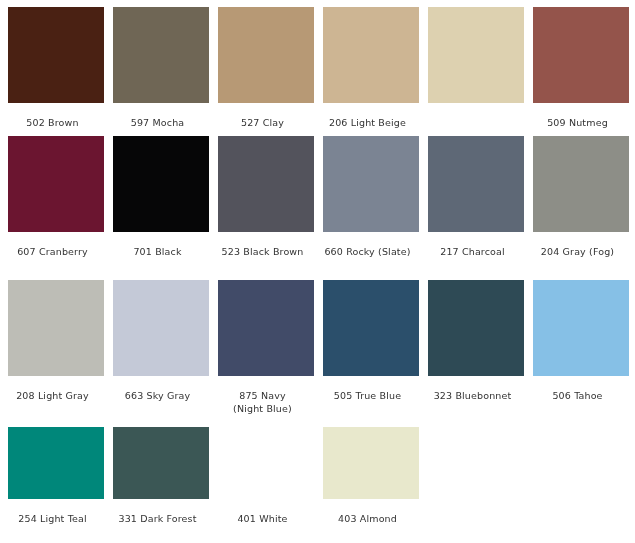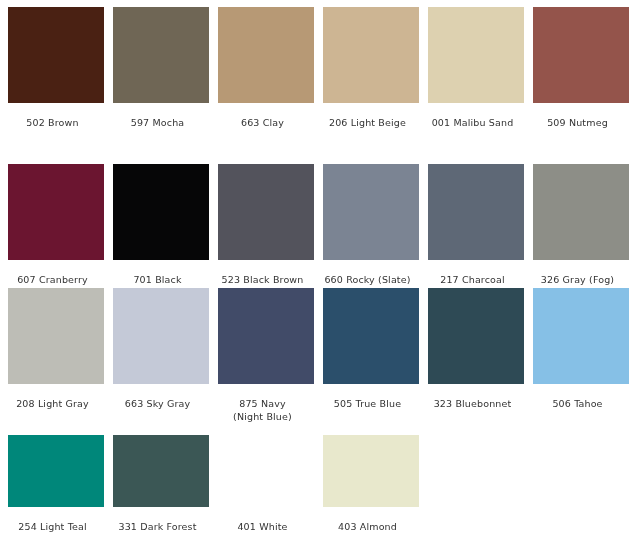--- a/index.html
+++ b/index.html
@@ -46,48 +46,47 @@
     margin-left: -7px;
     text-align: center;
     font-size: 9.5px;
     line-height: 12.5px;
     color: #333333;
     padding-top: 14px;
     letter-spacing: 0.15px;
     white-space: pre-line;
   }
   .swatch-row.r0 .swatch-cell { height: 129px; }
-  .swatch-row.r1 .swatch-cell { height: 124px; margin-top: 28px; }
+  .swatch-row.r1 .swatch-cell { height: 144px; }
   .swatch-row.r2 .swatch-cell { height: 147px; }
   .swatch-row.r3 .swatch-cell { height: 98px; }
 </style>
 </head>
 <body>
 
 <div id="swatch-grid">
     <div class="swatch-row r0">
       <div class="swatch-cell">
         <span class="swatch-chip" style="background: rgb(74, 33, 19);"></span>
         <span class="swatch-label">502 Brown</span>
       </div>
       <div class="swatch-cell">
         <span class="swatch-chip" style="background: rgb(111, 102, 85);"></span>
         <span class="swatch-label">597 Mocha</span>
       </div>
       <div class="swatch-cell">
         <span class="swatch-chip" style="background: rgb(183, 153, 117);"></span>
-        <span class="swatch-label">663 Clay</span>
+        <span class="swatch-label">527 Clay</span>
       </div>
       <div class="swatch-cell">
         <span class="swatch-chip" style="background: rgb(205, 181, 147);"></span>
         <span class="swatch-label">206 Light Beige</span>
       </div>
       <div class="swatch-cell">
         <span class="swatch-chip" style="background: rgb(221, 209, 176);"></span>
-        <span class="swatch-label">001 Malibu Sand</span>
       </div>
       <div class="swatch-cell">
         <span class="swatch-chip" style="background: rgb(148, 84, 75);"></span>
         <span class="swatch-label">509 Nutmeg</span>
       </div>
     </div>
     <div class="swatch-row r1">
       <div class="swatch-cell">
         <span class="swatch-chip" style="background: rgb(107, 21, 48);"></span>
         <span class="swatch-label">607 Cranberry</span>
@@ -103,21 +102,21 @@
       <div class="swatch-cell">
         <span class="swatch-chip" style="background: rgb(123, 132, 147);"></span>
         <span class="swatch-label">660 Rocky (Slate)</span>
       </div>
       <div class="swatch-cell">
         <span class="swatch-chip" style="background: rgb(94, 104, 118);"></span>
         <span class="swatch-label">217 Charcoal</span>
       </div>
       <div class="swatch-cell">
         <span class="swatch-chip" style="background: rgb(141, 142, 135);"></span>
-        <span class="swatch-label">326 Gray (Fog)</span>
+        <span class="swatch-label">204 Gray (Fog)</span>
       </div>
     </div>
     <div class="swatch-row r2">
       <div class="swatch-cell">
         <span class="swatch-chip" style="background: rgb(189, 189, 182);"></span>
         <span class="swatch-label">208 Light Gray</span>
       </div>
       <div class="swatch-cell">
         <span class="swatch-chip" style="background: rgb(196, 201, 215);"></span>
         <span class="swatch-label">663 Sky Gray</span>

